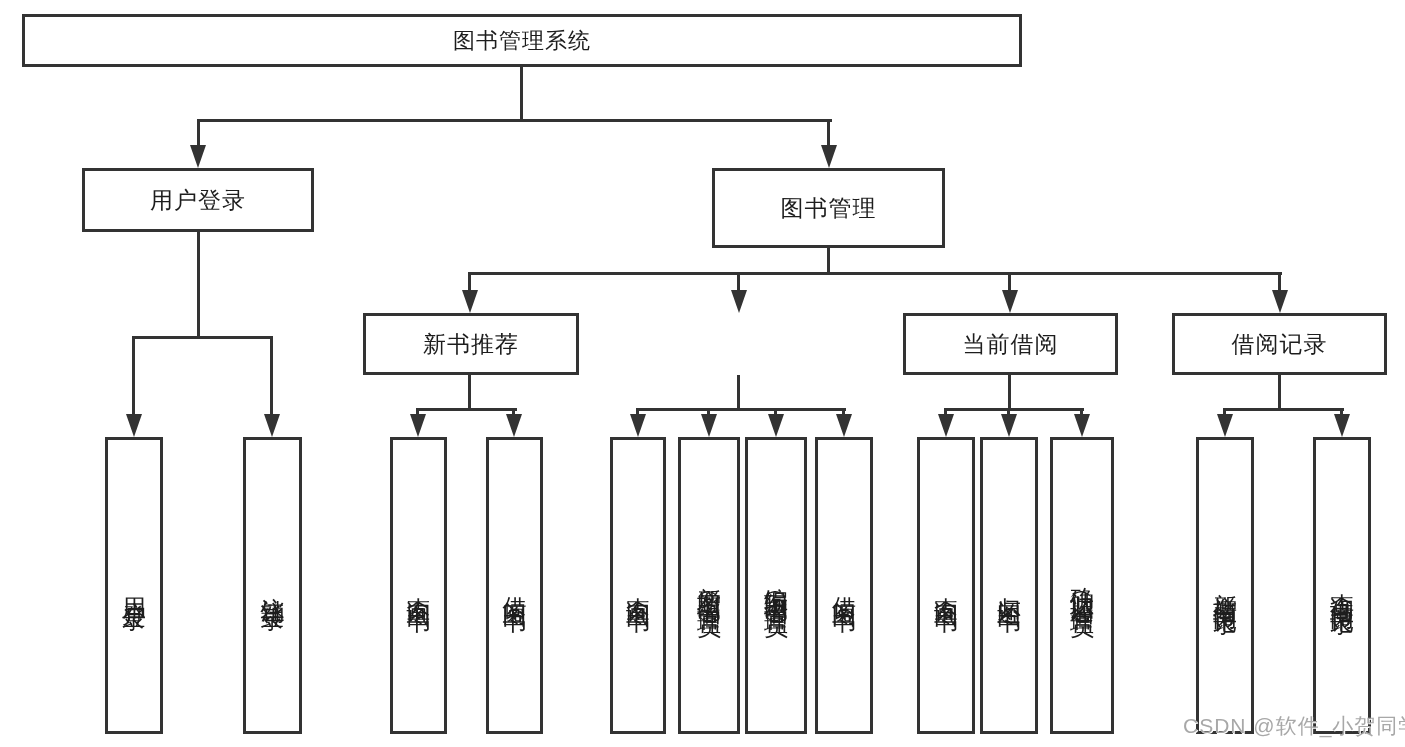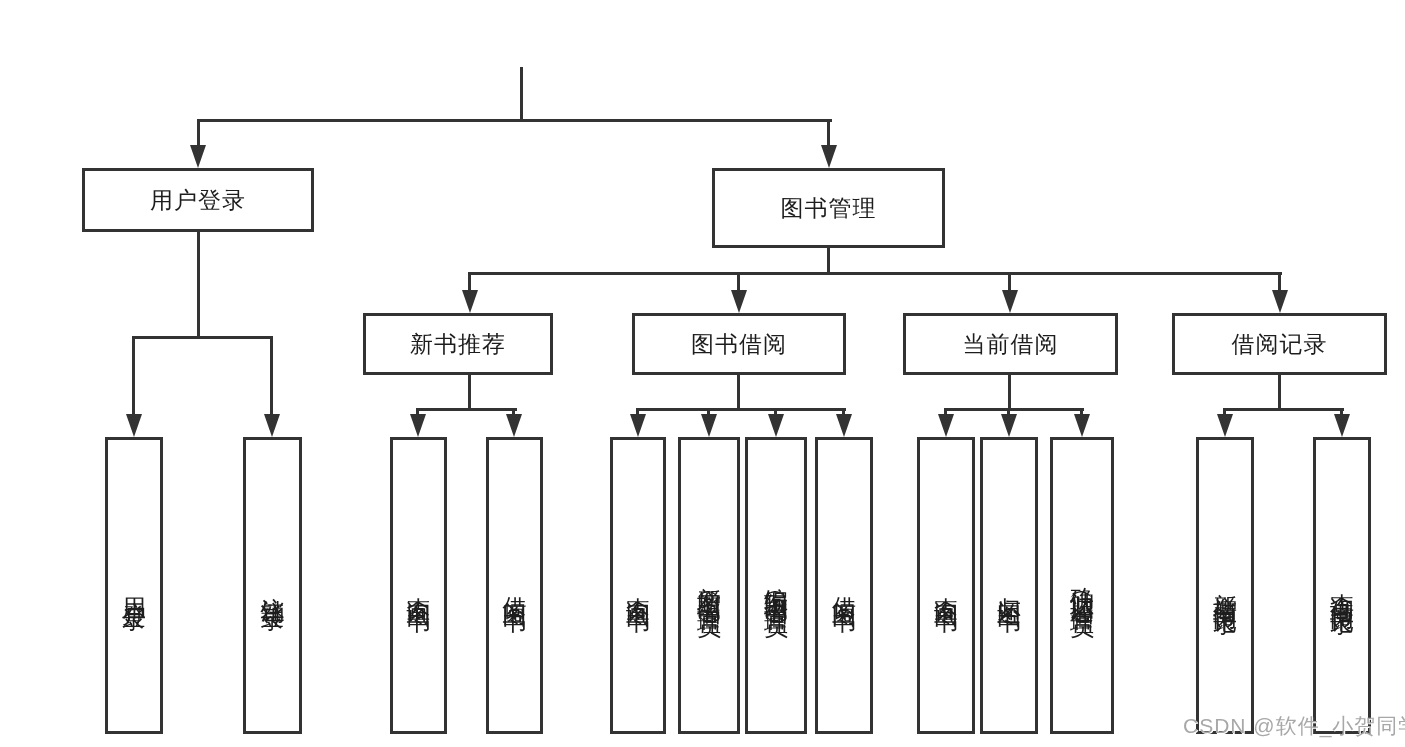--- a/index.html
+++ b/index.html
@@ -106,33 +106,33 @@
   <div class="arrow" style="left:1001px;top:414px"></div>
   <div class="arrow" style="left:1074px;top:414px"></div>
 
   <div class="line" style="left:1278px;top:375px;width:3px;height:33px"></div>
   <div class="line" style="left:1223px;top:408px;width:121px;height:3px"></div>
   <div class="line" style="left:1223px;top:411px;width:3px;height:8px"></div>
   <div class="line" style="left:1340px;top:411px;width:3px;height:8px"></div>
   <div class="arrow" style="left:1217px;top:414px"></div>
   <div class="arrow" style="left:1334px;top:414px"></div>
 
+  <div class="box hbox title" style="left:22px;top:14px;width:1000px;height:53px">
+    <span>图书管理系统</span>
+  </div>
 
   <div class="box hbox" style="left:82px;top:168px;width:232px;height:64px">
     <span>用户登录</span>
   </div>
   <div class="box hbox" style="left:712px;top:168px;width:233px;height:80px">
     <span>图书管理</span>
   </div>
 
-  <div class="box hbox" style="left:363px;top:313px;width:190px;height:62px">
+  <div class="box hbox" style="left:363px;top:313px;width:216px;height:62px">
     <span>新书推荐</span>
-  </div>
-  <div class="box hbox" style="left:632px;top:313px;width:214px;height:62px">
-    <span>图书借阅</span>
   </div>
   <div class="box hbox" style="left:903px;top:313px;width:215px;height:62px">
     <span>当前借阅</span>
   </div>
   <div class="box hbox" style="left:1172px;top:313px;width:215px;height:62px">
     <span>借阅记录</span>
   </div>
 
   <div class="box vbox" style="left:105px;top:437px;width:58px;height:297px">
     <span>用户登录</span>

